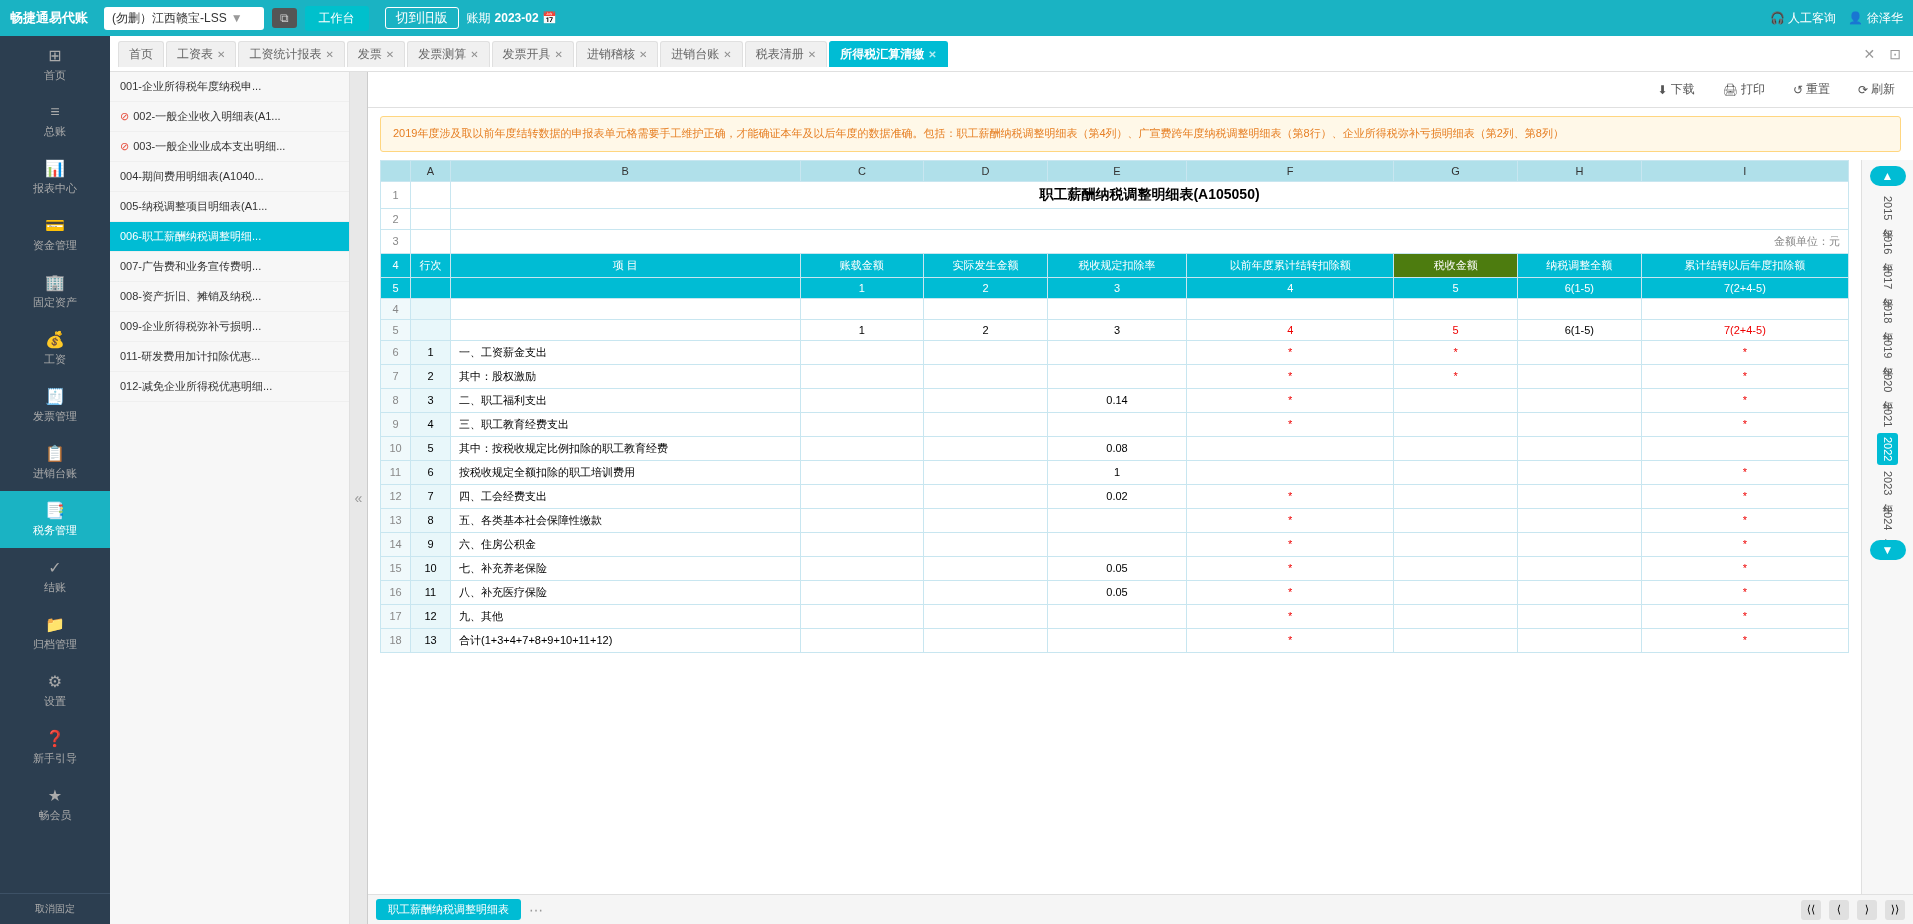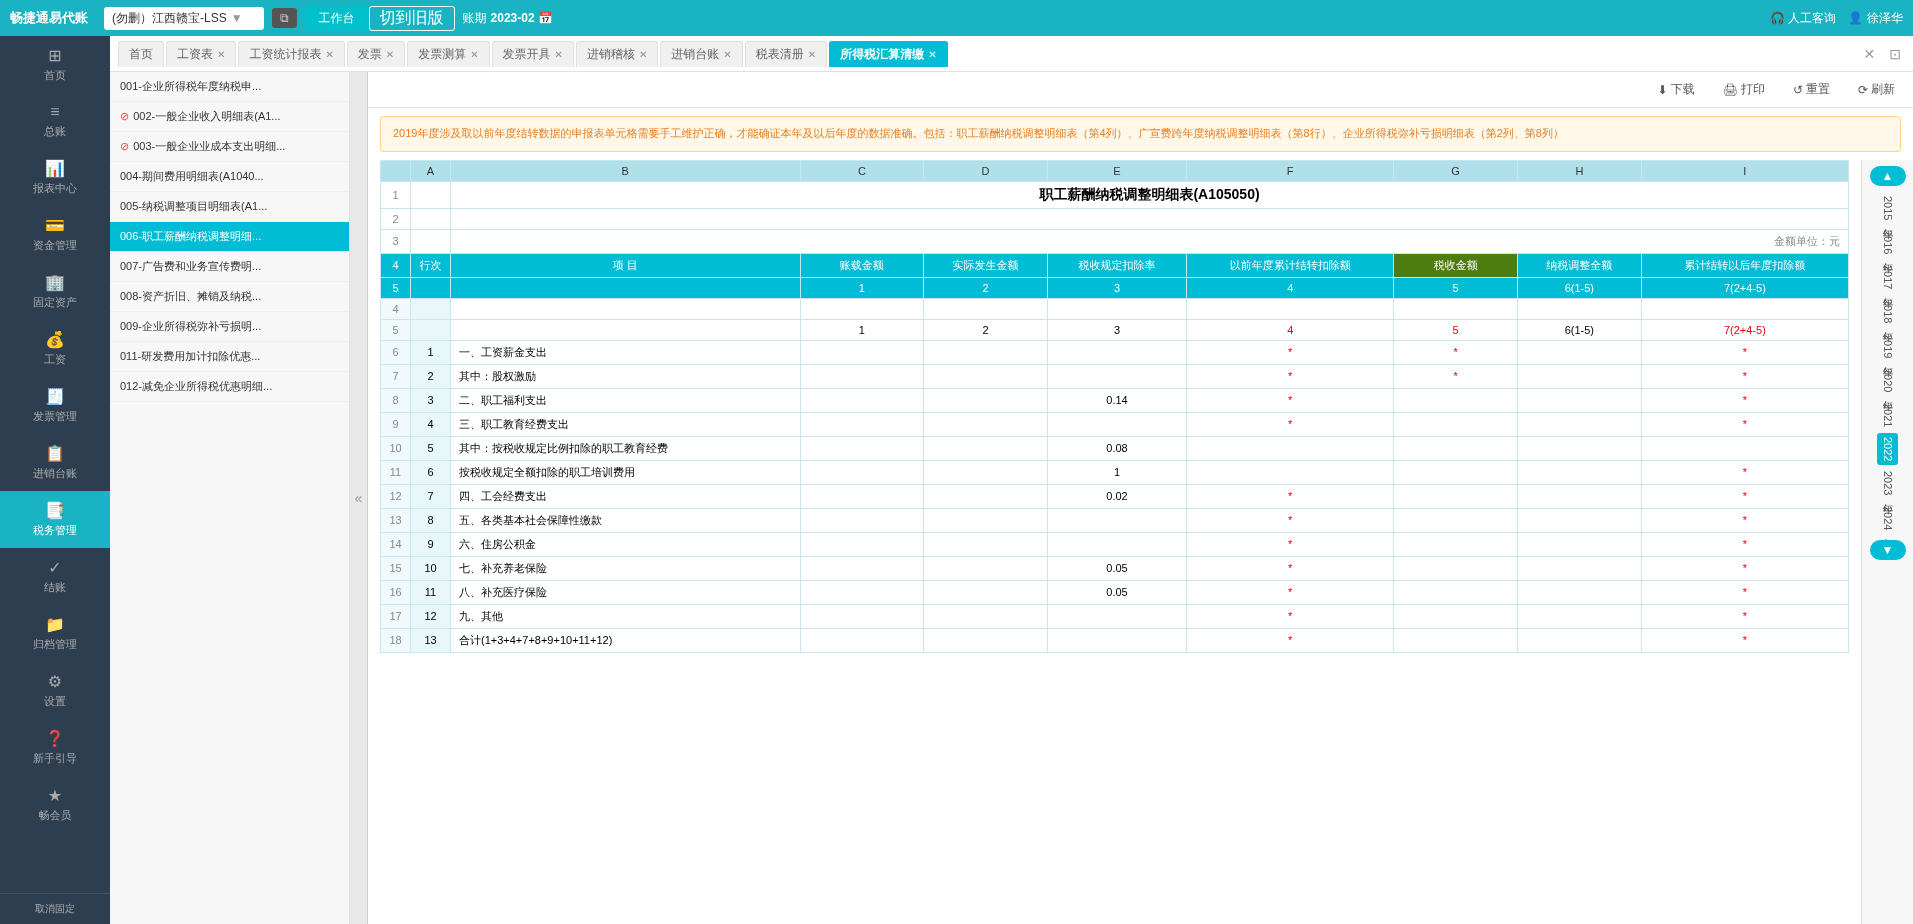--- a/index.html
+++ b/index.html
@@ -14,21 +14,21 @@
     .tab-bar { height: 36px; background: #fff; display: flex; align-items: center; padding: 0 8px; border-bottom: 1px solid #e0e0e0; flex-shrink: 0; gap: 2px; }
     .main-content { flex: 1; display: flex; overflow: hidden; background: #fff; }
     .left-panel { width: 240px; background: #f7f7f7; border-right: 1px solid #e0e0e0; overflow-y: auto; flex-shrink: 0; }
     .right-panel { flex: 1; display: flex; flex-direction: column; overflow: hidden; }
 
     
     .top-bar-logo { color: #fff; font-size: 13px; font-weight: bold; margin-right: 16px; display: flex; align-items: center; gap: 4px; }
     .top-bar-company { background: #fff; border-radius: 3px; padding: 3px 8px; font-size: 12px; color: #333; display: flex; align-items: center; gap: 4px; min-width: 160px; cursor: pointer; }
     .top-bar-company .arrow { color: #999; }
     .top-bar-btn-primary { background: #00c0cc; color: #fff; border: none; border-radius: 3px; padding: 4px 14px; font-size: 12px; cursor: pointer; }
-    .top-bar-btn-outline { background: transparent; border: 1px solid #fff; color: #fff; border-radius: 3px; padding: 1px 10px; font-size: 16px; cursor: pointer; margin-left: 0; }
+    .top-bar-btn-outline { background: transparent; border: 1px solid #fff; color: #fff; border-radius: 3px; padding: 1px 10px; font-size: 13px; cursor: pointer; margin-left: 16px; }
     .top-bar-period { color: #fff; font-size: 12px; margin-left: 8px; display: flex; align-items: center; gap: 4px; }
     .top-bar-right { margin-left: auto; display: flex; align-items: center; gap: 12px; color: #fff; font-size: 12px; }
     .top-bar-user { display: flex; align-items: center; gap: 4px; color: #fff; font-size: 12px; }
 
     
     .sidebar-item { display: flex; flex-direction: column; align-items: center; padding: 10px 4px; color: #aaa; font-size: 11px; cursor: pointer; gap: 3px; }
     .sidebar-item.active { background: #1ab3c3; color: #fff; }
     .sidebar-item .icon { font-size: 16px; }
 
     
@@ -537,17 +537,29 @@
                   <div style="writing-mode: vertical-rl; font-size: 11px; cursor: pointer; padding: 4px 3px; color: rgb(85, 85, 85); text-align: center;">2020年</div>
                   <div style="writing-mode: vertical-rl; font-size: 11px; cursor: pointer; padding: 4px 3px; color: rgb(85, 85, 85); text-align: center;">2021年</div>
                   <div style="writing-mode: vertical-rl; font-size: 11px; cursor: pointer; padding: 4px 3px; text-align: center; background: rgb(0, 188, 212); color: rgb(255, 255, 255); border-radius: 3px;">2022年</div>
                   <div style="writing-mode: vertical-rl; font-size: 11px; cursor: pointer; padding: 4px 3px; color: rgb(85, 85, 85); text-align: center;">2023年</div>
                   <div style="writing-mode: vertical-rl; font-size: 11px; cursor: pointer; padding: 4px 3px; color: rgb(85, 85, 85); text-align: center;">2024年</div>
                 </div>
               <button class="year-nav-btn">▼</button>
             </div>
           </div>
 
+          <div class="bottom-tab-bar">
+            <div class="bottom-tab">职工薪酬纳税调整明细表</div>
+            <div style="margin-left:8px;display:flex;gap:4px;align-items:center;">
+              <span style="color:#999;font-size:14px;cursor:pointer;">⋯</span>
+            </div>
+            <div class="bottom-right">
+              <button class="bottom-nav-btn">⟨⟨</button>
+              <button class="bottom-nav-btn">⟨</button>
+              <button class="bottom-nav-btn">⟩</button>
+              <button class="bottom-nav-btn">⟩⟩</button>
+            </div>
+          </div>
         </div>
       </div>
     </div>
   </div>
 </div>
 
 </body></html>

